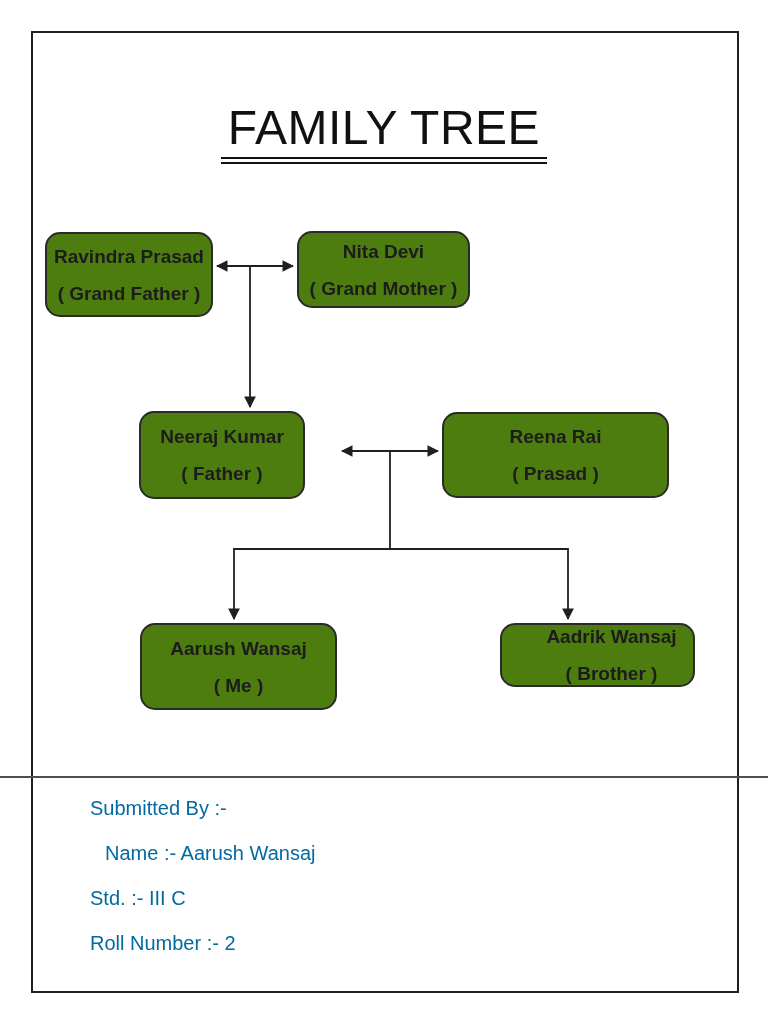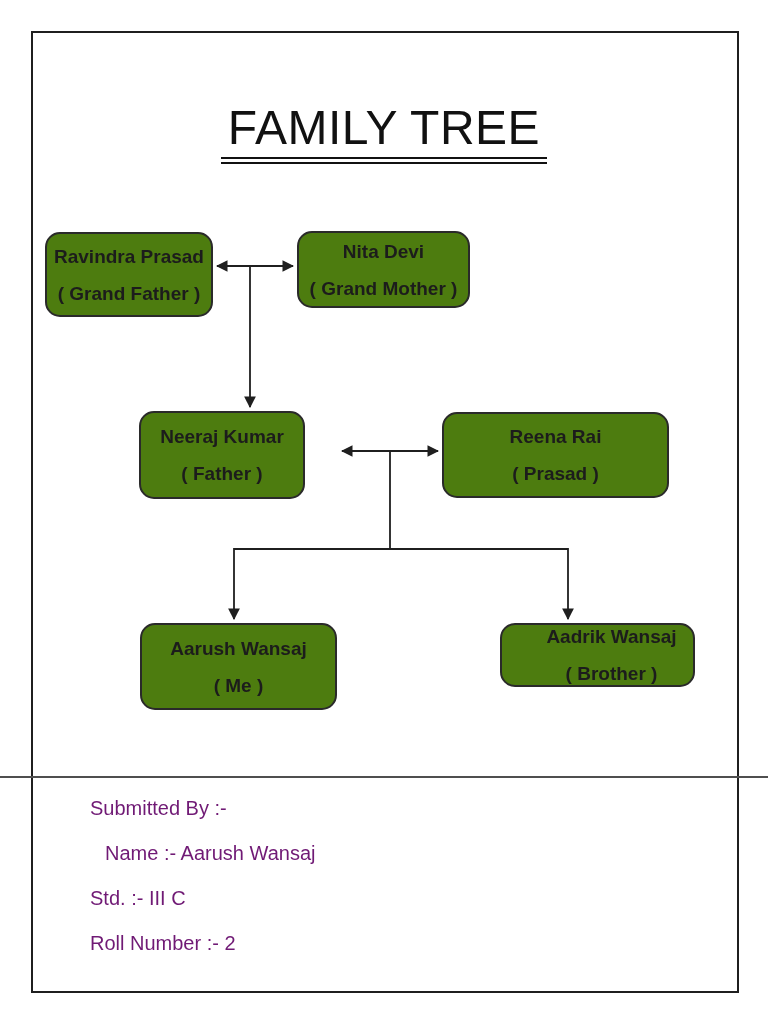--- a/index.html
+++ b/index.html
@@ -81,21 +81,21 @@
     left: 0; top: 776px;
     width: 768px; height: 2px;
     background: #4f4f4f;
   }
 
   .footer-line {
     position: absolute;
     left: 90px;
     font-size: 20px;
     line-height: 1.2;
-    color: #701a75;
+    color: #0369a1;
     white-space: nowrap;
     text-align: right;
   }
   .footer-line-0 { top: 796px; }
   .footer-line-1 { top: 841px; margin-left: 15px; }
   .footer-line-2 { top: 886px; }
   .footer-line-3 { top: 931px; }
 </style>
 </head>
 <body>

